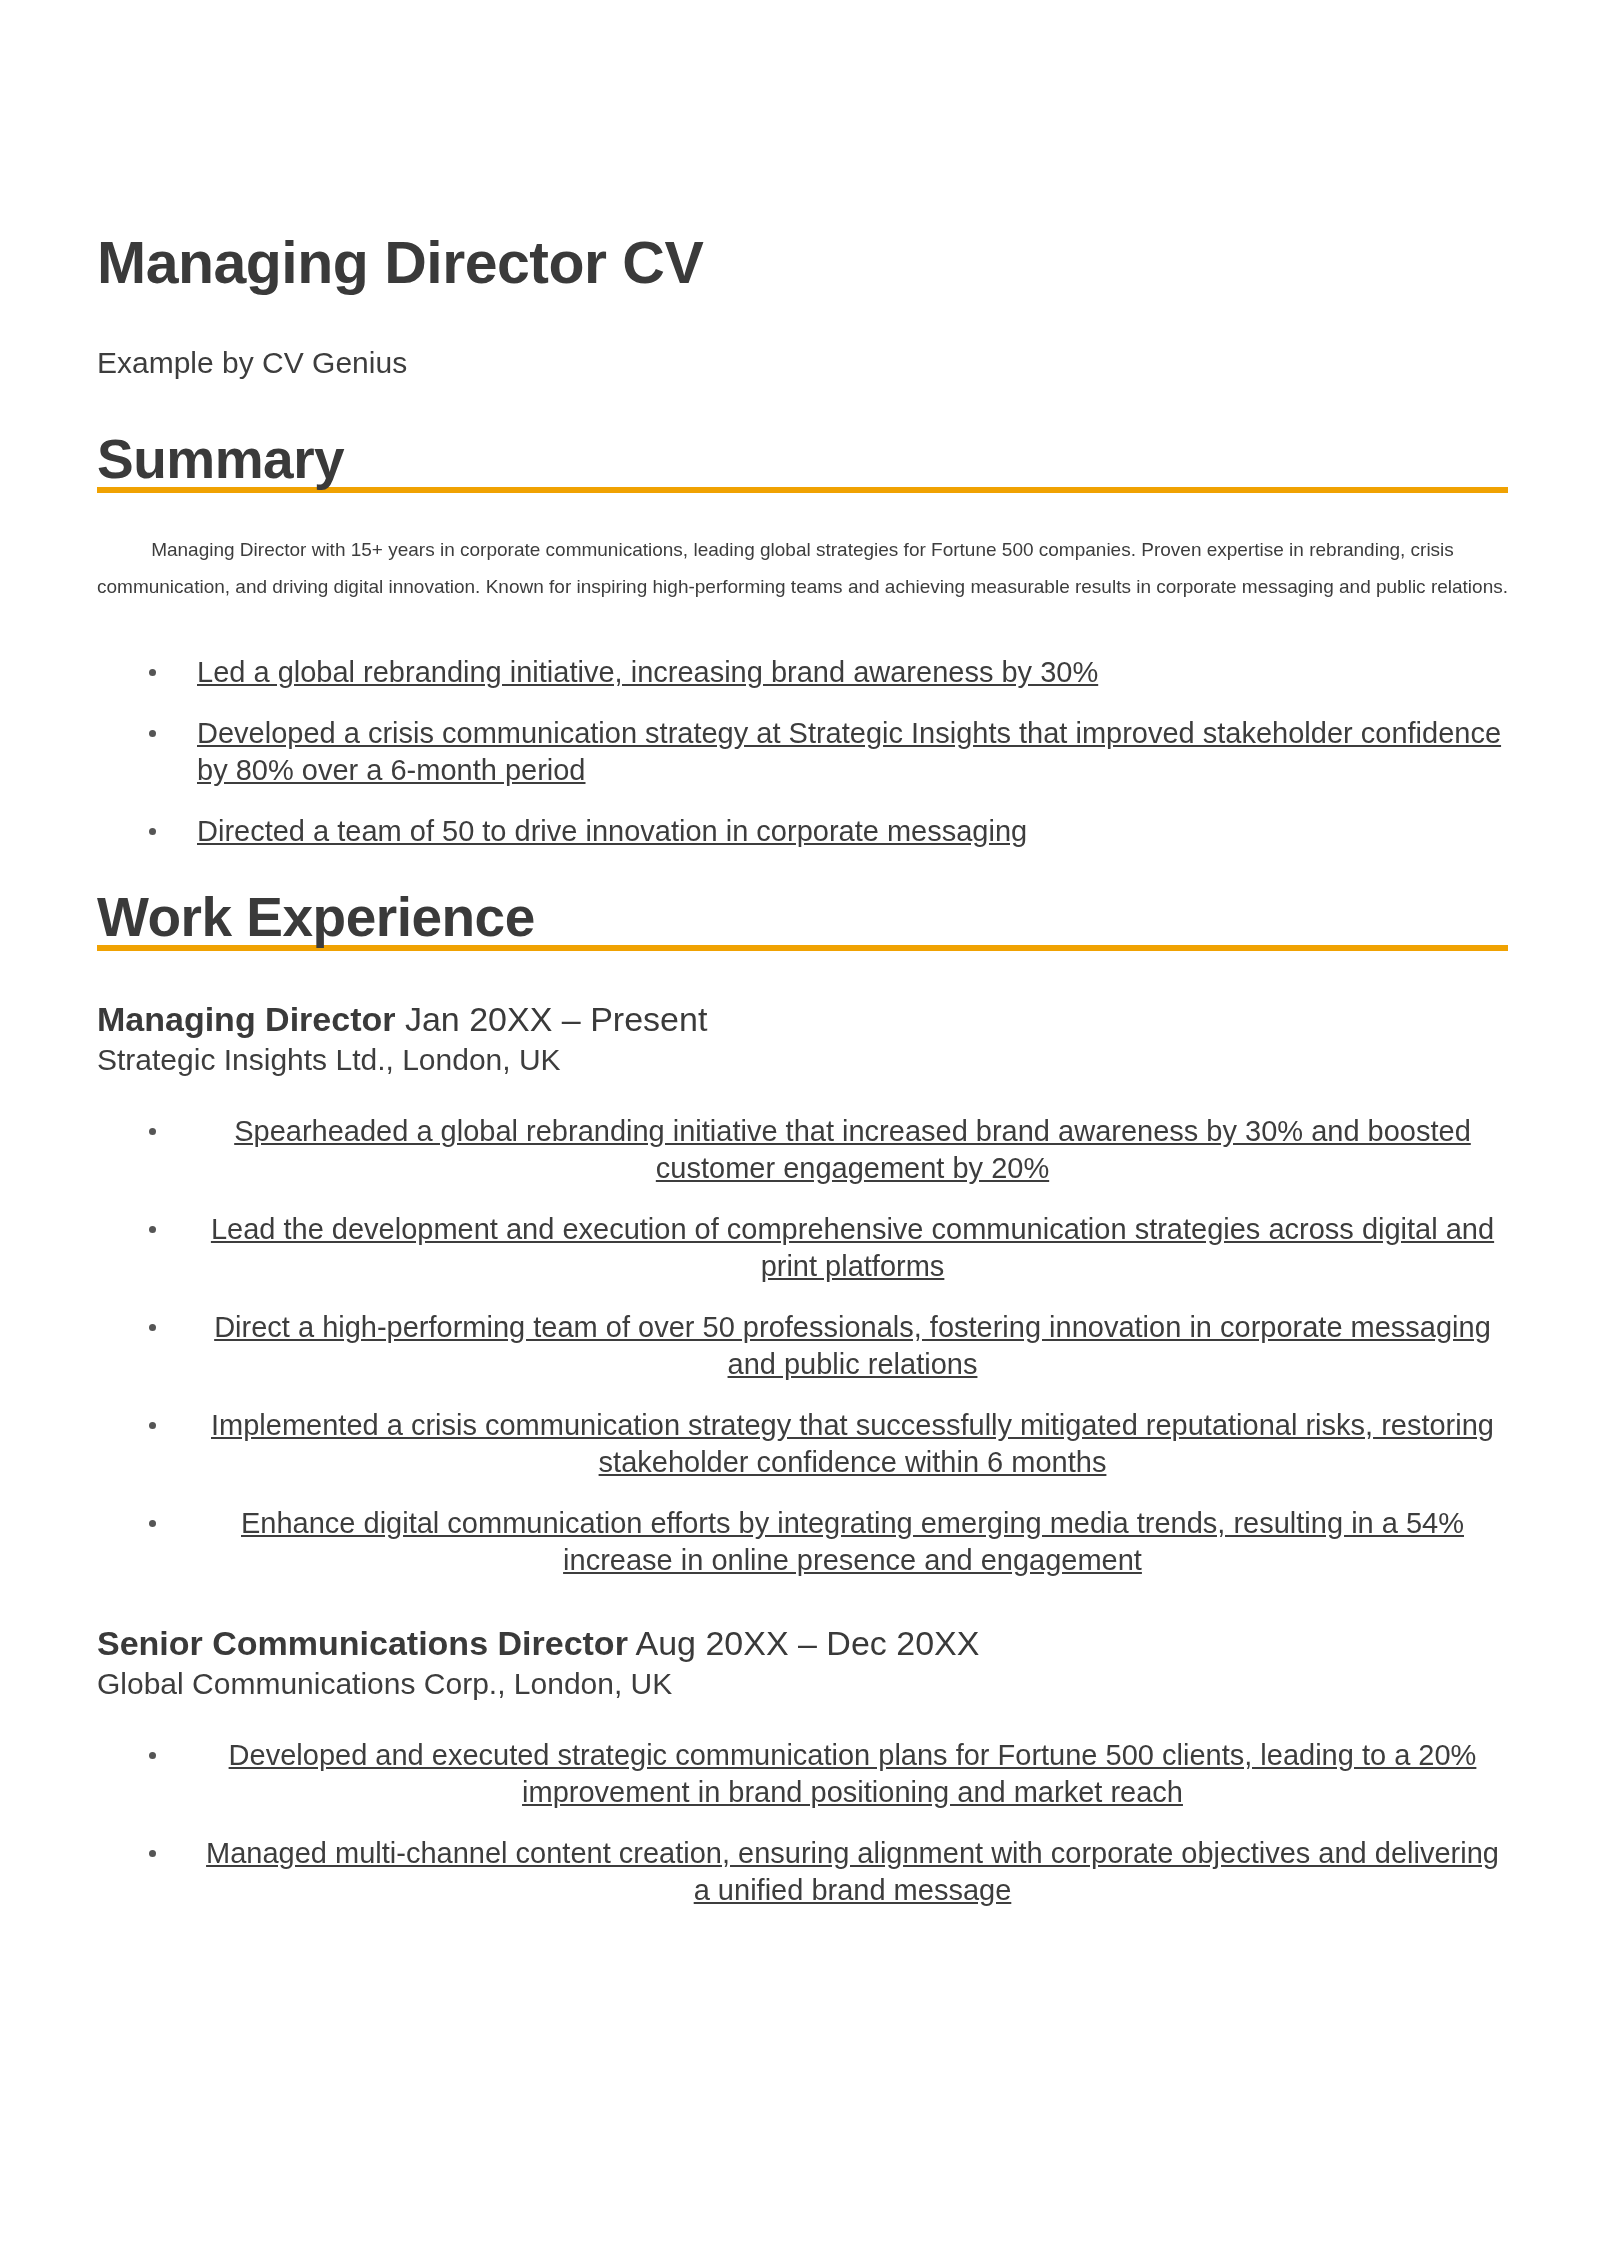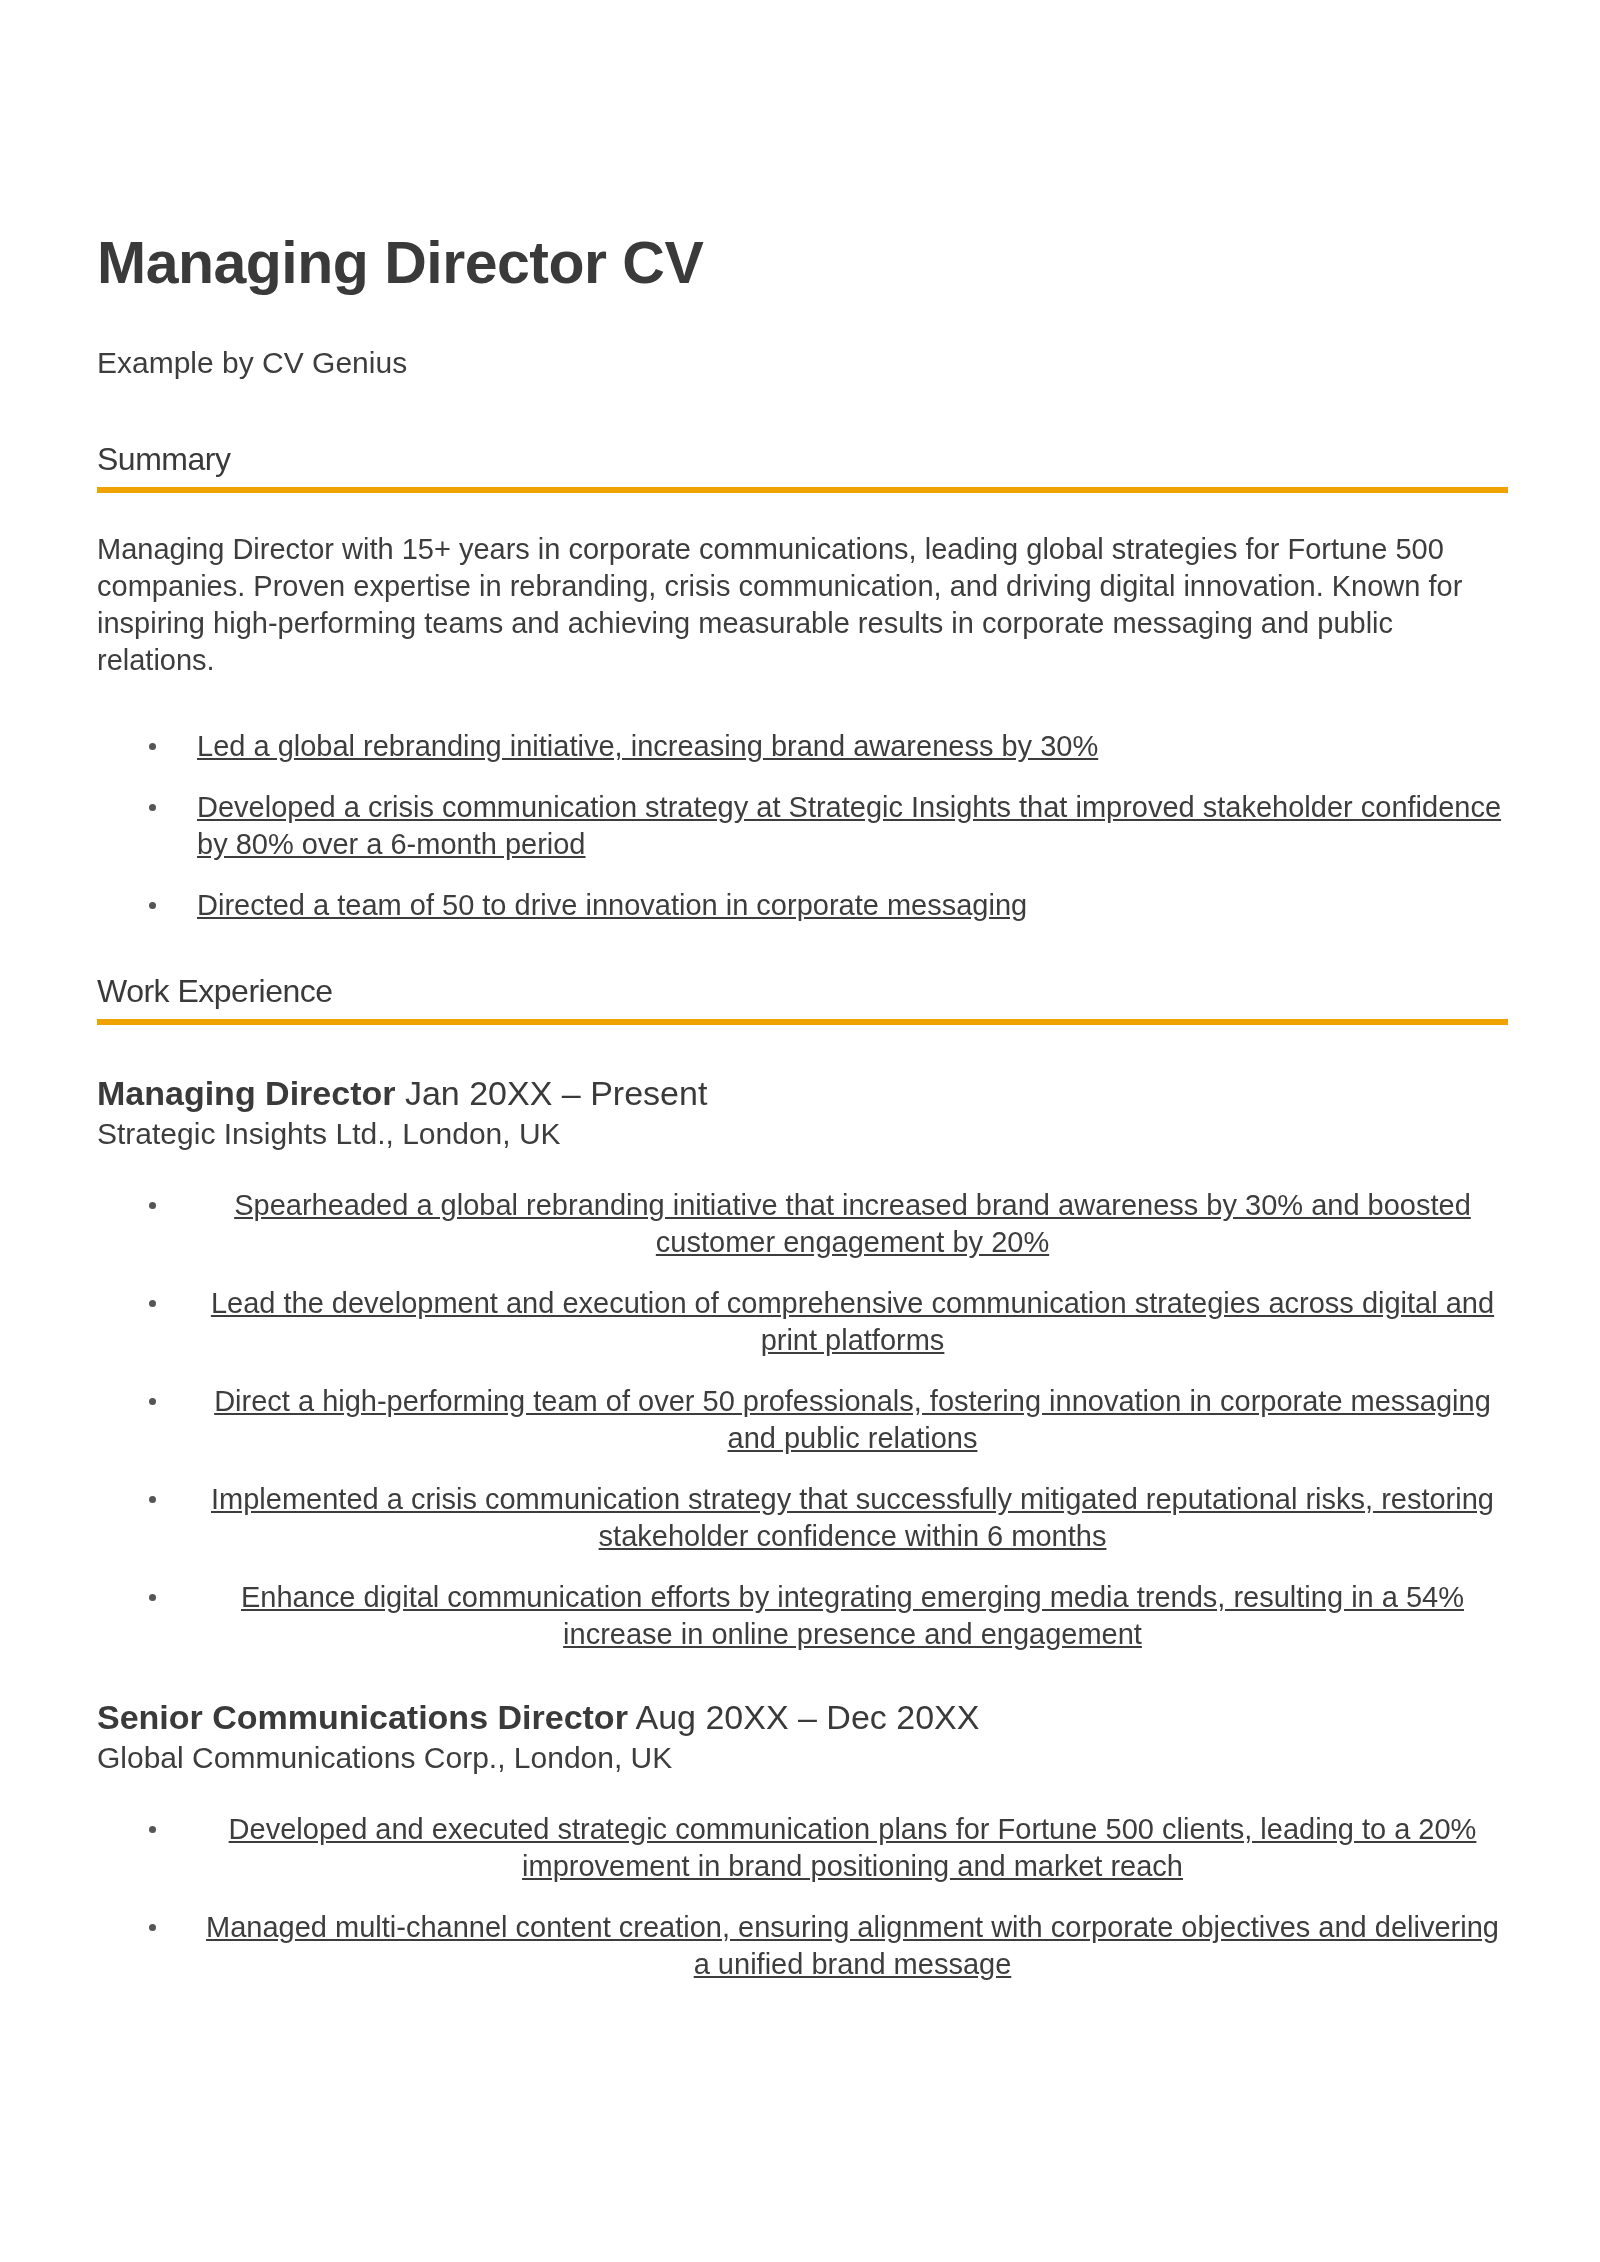--- a/index.html
+++ b/index.html
@@ -41,34 +41,35 @@
     line-height: 38px;
   }
   .contact {
     margin: 28px 0 0 0;
     font-size: 30px;
     line-height: 38px;
   }
   
   .section-heading {
     margin: 0;
-    font-size: 32px;
+    font-size: 55px;
     line-height: 55px;
-    font-weight: normal;
+    font-weight: bold;
     color: var(--heading);
     border-bottom: 6px solid var(--accent);
     letter-spacing: -0.5px;
   }
   .section-heading.summary { margin-top: 50px; }
   .section-heading.work { margin-top: 40px; }
   
   .body-paragraph {
     margin: 38px 0 0 0;
-    font-size: 29px;
+    font-size: 19px;
     line-height: 37px;
+    text-align: center;
   }
   ul.bullets {
     list-style: none;
     margin: 49px 0 0 0;
     padding: 0;
     font-size: 29px;
     line-height: 37px;
   }
   ul.bullets li {
     position: relative;

